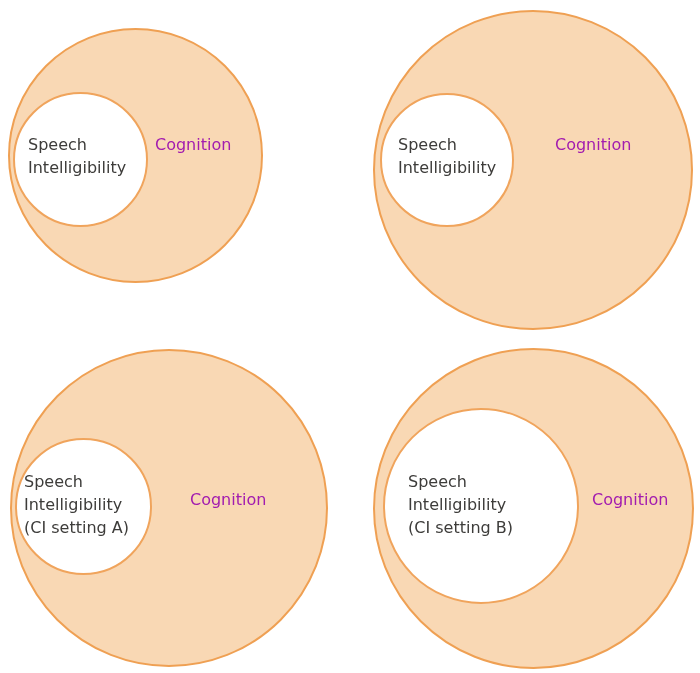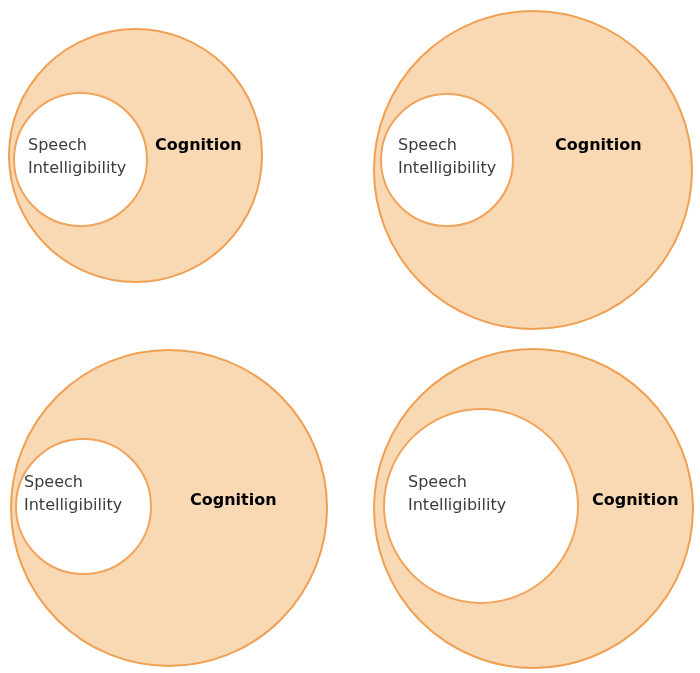--- a/index.html
+++ b/index.html
@@ -38,22 +38,22 @@
     position: absolute;
     white-space: nowrap;
     font-size: 16px;
     line-height: 23px;
   }
   .speech-label {
     font-weight: 400;
     color: #3D3C3A;
   }
   .cognition-label {
-    font-weight: 700;
-    color: #000000;
+    font-weight: 400;
+    color: #a21caf;
   }
   .label .line { display: block; }
 
   
   .d1-outer { left: 8px;   top: 28px;  width: 255px; height: 255px; }
   .d1-inner { left: 13px;  top: 92px;  width: 135px; height: 135px; }
   .d1-speech    { left: 28px;  top: 133px; }
   .d1-cognition { left: 155px; top: 133px; }
 
   
@@ -102,31 +102,33 @@
       <span class="line">Cognition</span>
     </div>
   </div>
 
   <div class="diagram">
     <div class="circle outer-circle d3-outer"></div>
     <div class="circle inner-circle d3-inner"></div>
     <div class="label speech-label d3-speech">
       <span class="line">Speech</span>
       <span class="line">Intelligibility</span>
+      <span class="line">(CI setting A)</span>
     </div>
     <div class="label cognition-label d3-cognition">
       <span class="line">Cognition</span>
     </div>
   </div>
 
   <div class="diagram">
     <div class="circle outer-circle d4-outer"></div>
     <div class="circle inner-circle d4-inner"></div>
     <div class="label speech-label d4-speech">
       <span class="line">Speech</span>
       <span class="line">Intelligibility</span>
+      <span class="line">(CI setting B)</span>
     </div>
     <div class="label cognition-label d4-cognition">
       <span class="line">Cognition</span>
     </div>
   </div>
 
 </div>
 
 </body></html>

